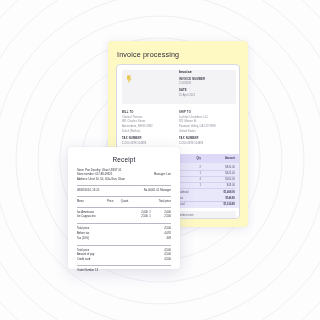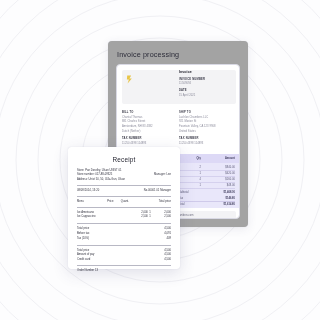--- a/index.html
+++ b/index.html
@@ -23,21 +23,21 @@
     inset: 0;
     width: 320px; height: 320px;
     pointer-events: none;
   }
 
   
   #invoice-card {
     position: absolute;
     left: 108px; top: 41px;
     width: 140px; height: 186px;
-    background: #a3a3a3;
+    background: #fef9c3;
     border-radius: 4px;
     box-shadow: 0 2px 10px rgba(60,60,110,.10), 0 0 1px rgba(60,60,110,.18);
     overflow: hidden;
     text-decoration: underline;
   }
   #invoice-title {
     position: absolute;
     left: 9px; top: 9px;
     font-size: 7.2px;
     letter-spacing: .15px;

